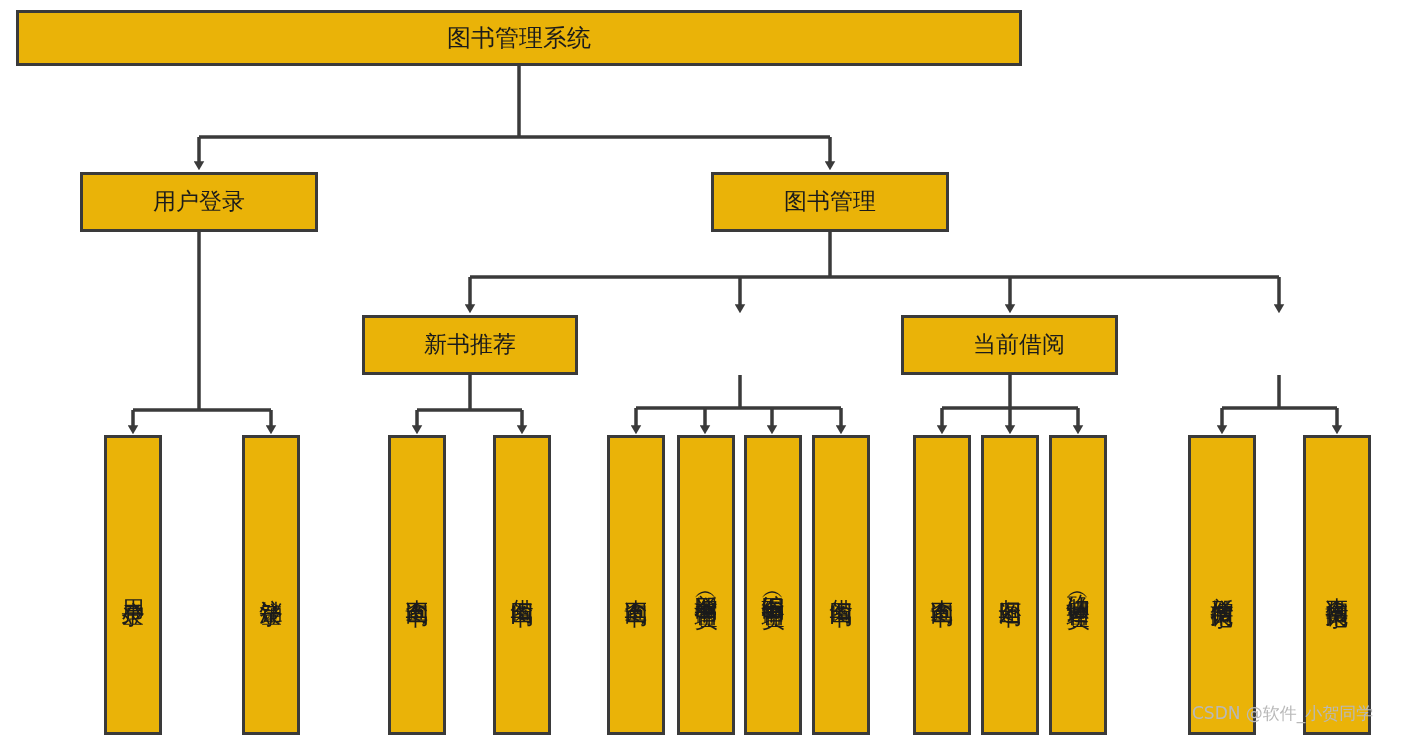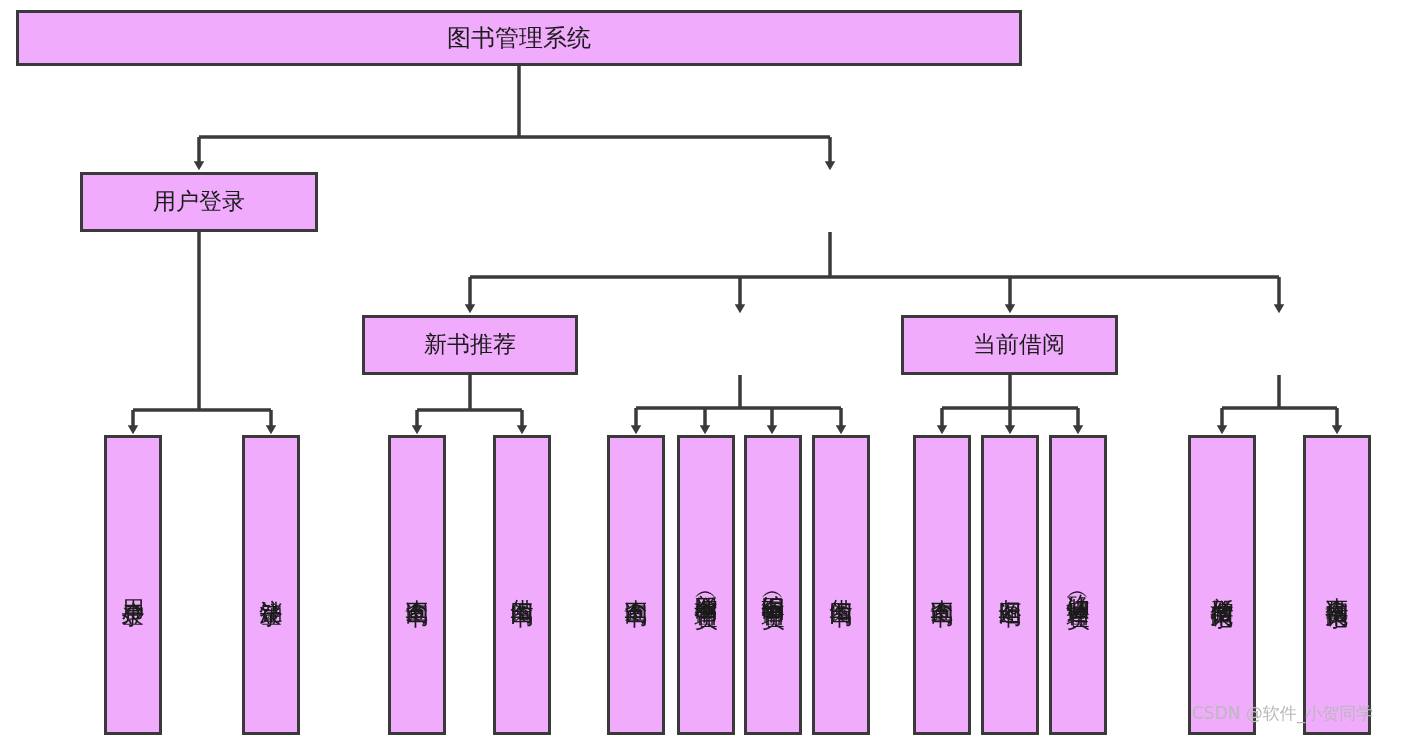--- a/index.html
+++ b/index.html
@@ -23,21 +23,21 @@
     left: 0;
     top: 0;
     width: 1405px;
     height: 747px;
     pointer-events: none;
   }
   .node {
     position: absolute;
     box-sizing: border-box;
     border: 3px solid #3a3a3a;
-    background: #f0abfc;
+    background: #eab308;
     display: flex;
     align-items: center;
     justify-content: center;
     color: #1b1b1b;
     line-height: 1.18;
   }
   .node.h {
     font-size: 23px;
   }
   .node.h.root {
@@ -121,20 +121,23 @@
     </g>
   </svg>
 
   <div class="node h root" style="left:16px; top:10px; width:1006px; height:56px;">
     <span>图书管理系统</span>
   </div>
 
   <div class="node h" style="left:80px; top:172px; width:238px; height:60px;">
     <span>用户登录</span>
   </div>
+  <div class="node h" style="left:711px; top:172px; width:238px; height:60px;">
+    <span>图书管理</span>
+  </div>
 
   <div class="node h" style="left:362px; top:315px; width:216px; height:60px;justify-content:center;">
     <span>新书推荐</span>
   </div>
   <div class="node h" style="left:901px; top:315px; width:217px; height:60px;padding-left:19px;">
     <span>当前借阅</span>
   </div>
 
   <div class="node v" style="left:104px; top:435px; width:58px; height:300px;">
     <span class="vtext">用户登录</span>

